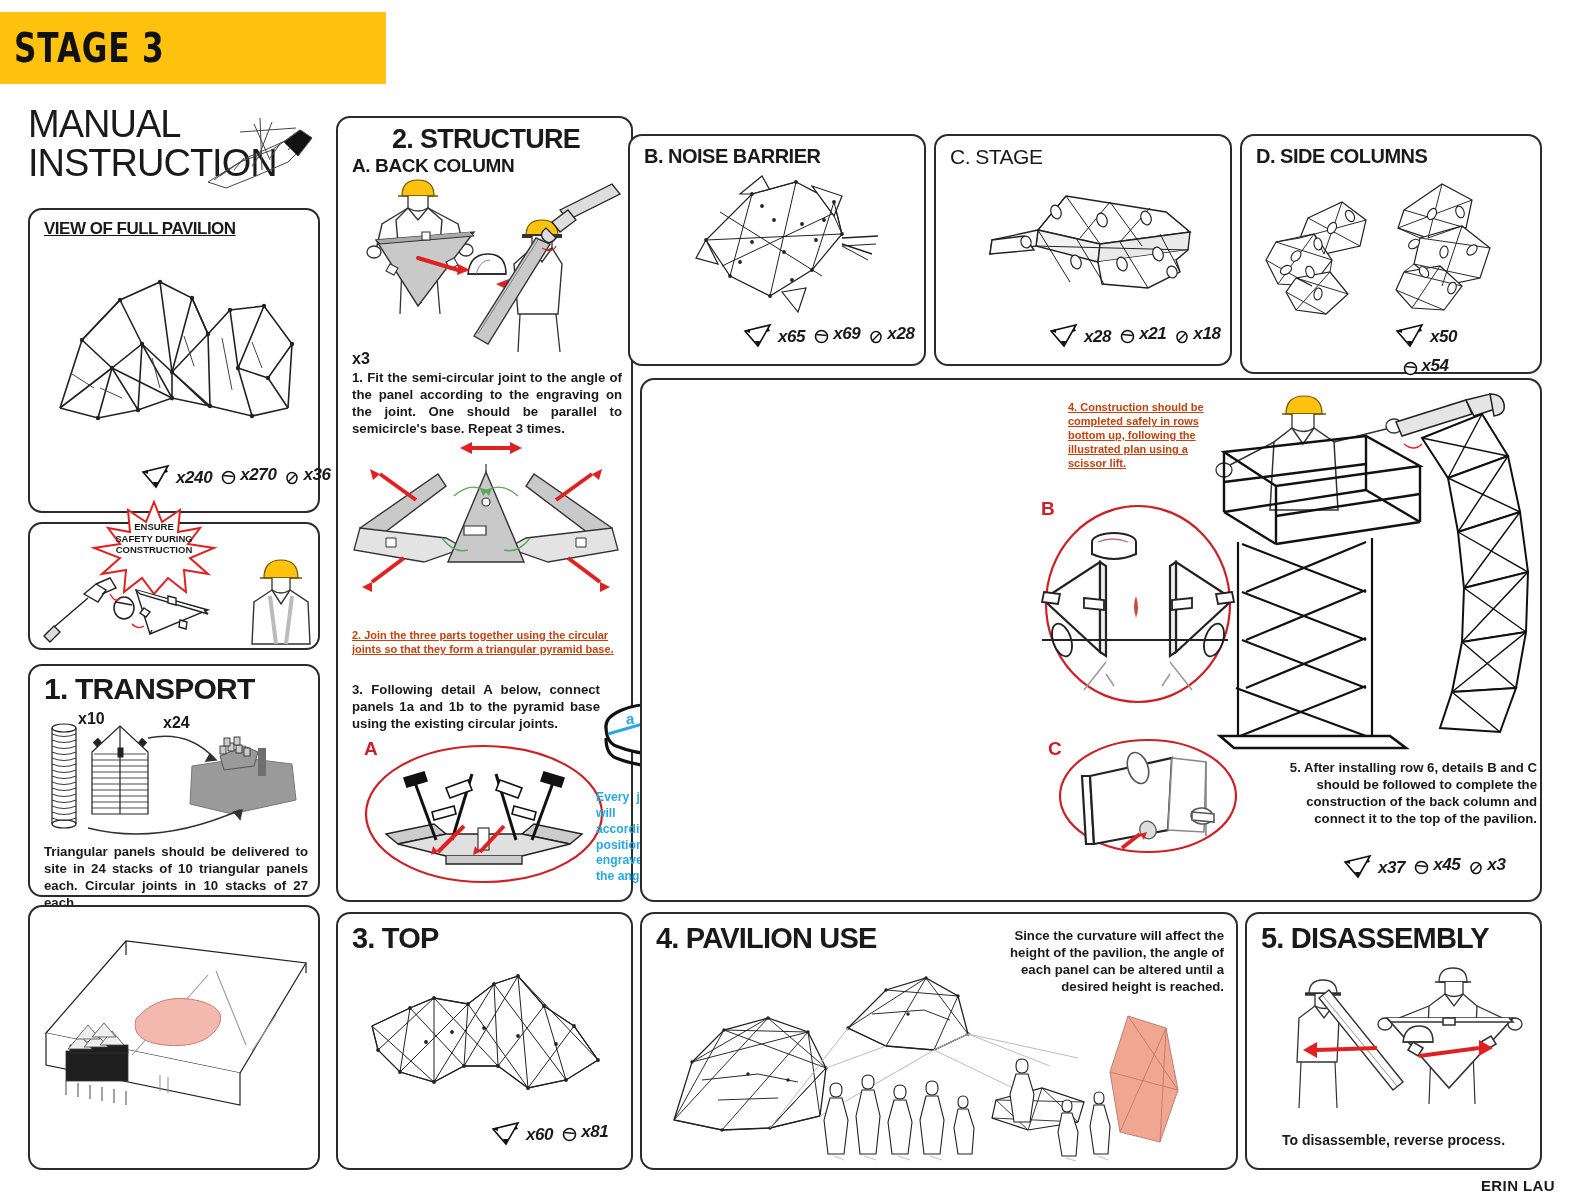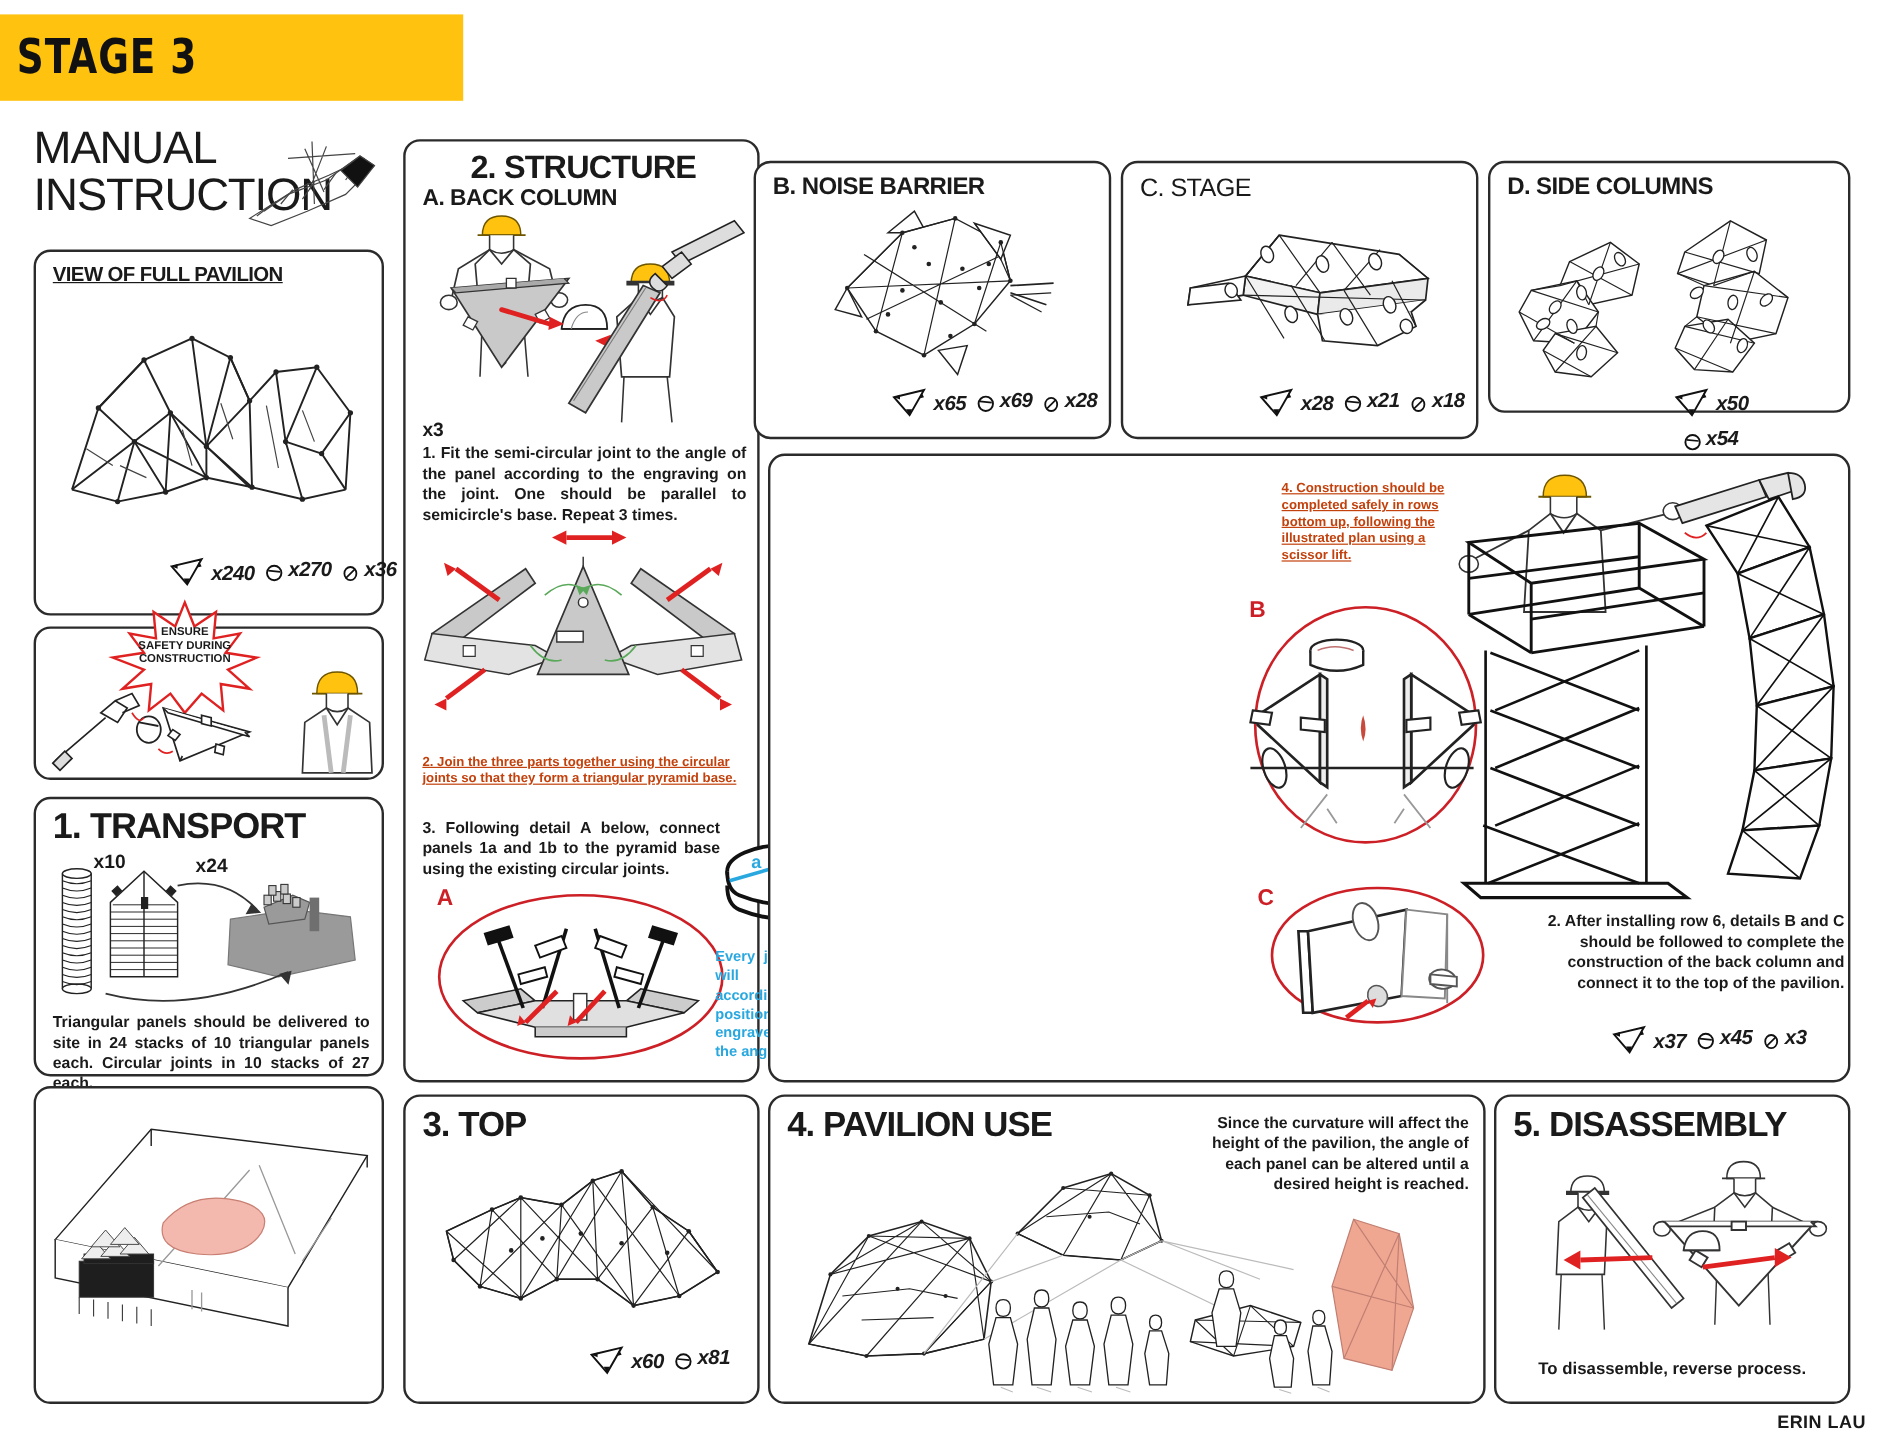--- a/index.html
+++ b/index.html
@@ -523,21 +523,21 @@
     <div class="grp">
       <svg width="14" height="14" viewBox="0 0 14 14">
         <ellipse cx="7" cy="7" rx="5" ry="5.5" fill="#fff" stroke="#111" stroke-width="1.5"></ellipse>
         <path d="M3 11 L11 3" stroke="#111" stroke-width="1.4"></path>
       </svg>
       <span class="num">x18</span>
     </div>
   </div>
 </div>
 
-<div class="panel" style="left:1240px;top:134px;width:302px;height:210px;">
+<div class="panel" style="left:1240px;top:134px;width:302px;height:240px;">
   <div class="ttl" style="position:absolute;left:14px;top:10px;font-size:20px;font-weight:600;letter-spacing:-0.5px;">D. SIDE COLUMNS</div>
 
   <svg class="abs" style="left:14px;top:40px;" width="274" height="148" viewBox="0 0 274 148">
 
     <g stroke="#222" fill="#fff" stroke-width="1.2">
       <path d="M52 42 L86 26 L110 44 L104 70 L68 78 L44 62 Z"></path>
       <path d="M20 66 L58 58 L76 84 L56 110 L22 108 L10 84 Z"></path>
       <path d="M40 102 L74 96 L92 118 L70 138 L40 134 L30 116 Z"></path>
     </g>
     <g stroke="#222" fill="none" stroke-width="0.95">
@@ -922,21 +922,21 @@
 <svg class="abs" style="left:690px;top:650px;" width="90" height="80" viewBox="0 0 90 80">
   <path d="M4 72 L76 4" stroke="#29a8e0" stroke-width="2" fill="none"></path>
 </svg>
 
 <div class="body-txt cyan" style="position:absolute;left:596px;top:790px;width:134px;font-size:12.2px;line-height:1.3;">Every joint and panel will be labelled according to their position, with an engraved line showing the angle of joinery.</div>
 
 <div class="panel" style="left:640px;top:378px;width:902px;height:524px;"></div>
 
 <div class="body-txt-l abs" style="left:1068px;top:400px;width:158px;">4. Construction should be completed safely in rows bottom up, following the illustrated plan using a scissor lift.</div>
 
-<div class="body-txt abs" style="left:1255px;top:760px;width:282px;text-align:right;">2. After installing row 6, details B and C should be followed to complete the construction of the back column and connect it to the top of the pavilion.</div>
+<div class="body-txt abs" style="left:1255px;top:760px;width:282px;text-align:right;">5. After installing row 6, details B and C should be followed to complete the construction of the back column and connect it to the top of the pavilion.</div>
 
 <div class="det-letter" style="left:1041px;top:498px;">B</div>
 <div class="det-letter" style="left:1048px;top:738px;">C</div>
 
 <svg class="abs" style="left:1040px;top:500px;" width="196" height="222" viewBox="0 0 196 222">
   <ellipse cx="98" cy="104" rx="92" ry="98" class="red-circ"></ellipse>
   <g stroke="#222" fill="#fff" stroke-width="2">
     <ellipse cx="74" cy="42" rx="22" ry="9"></ellipse>
     <path d="M52 42 L52 54 q22 10 44 0 L96 42"></path>
   </g>

